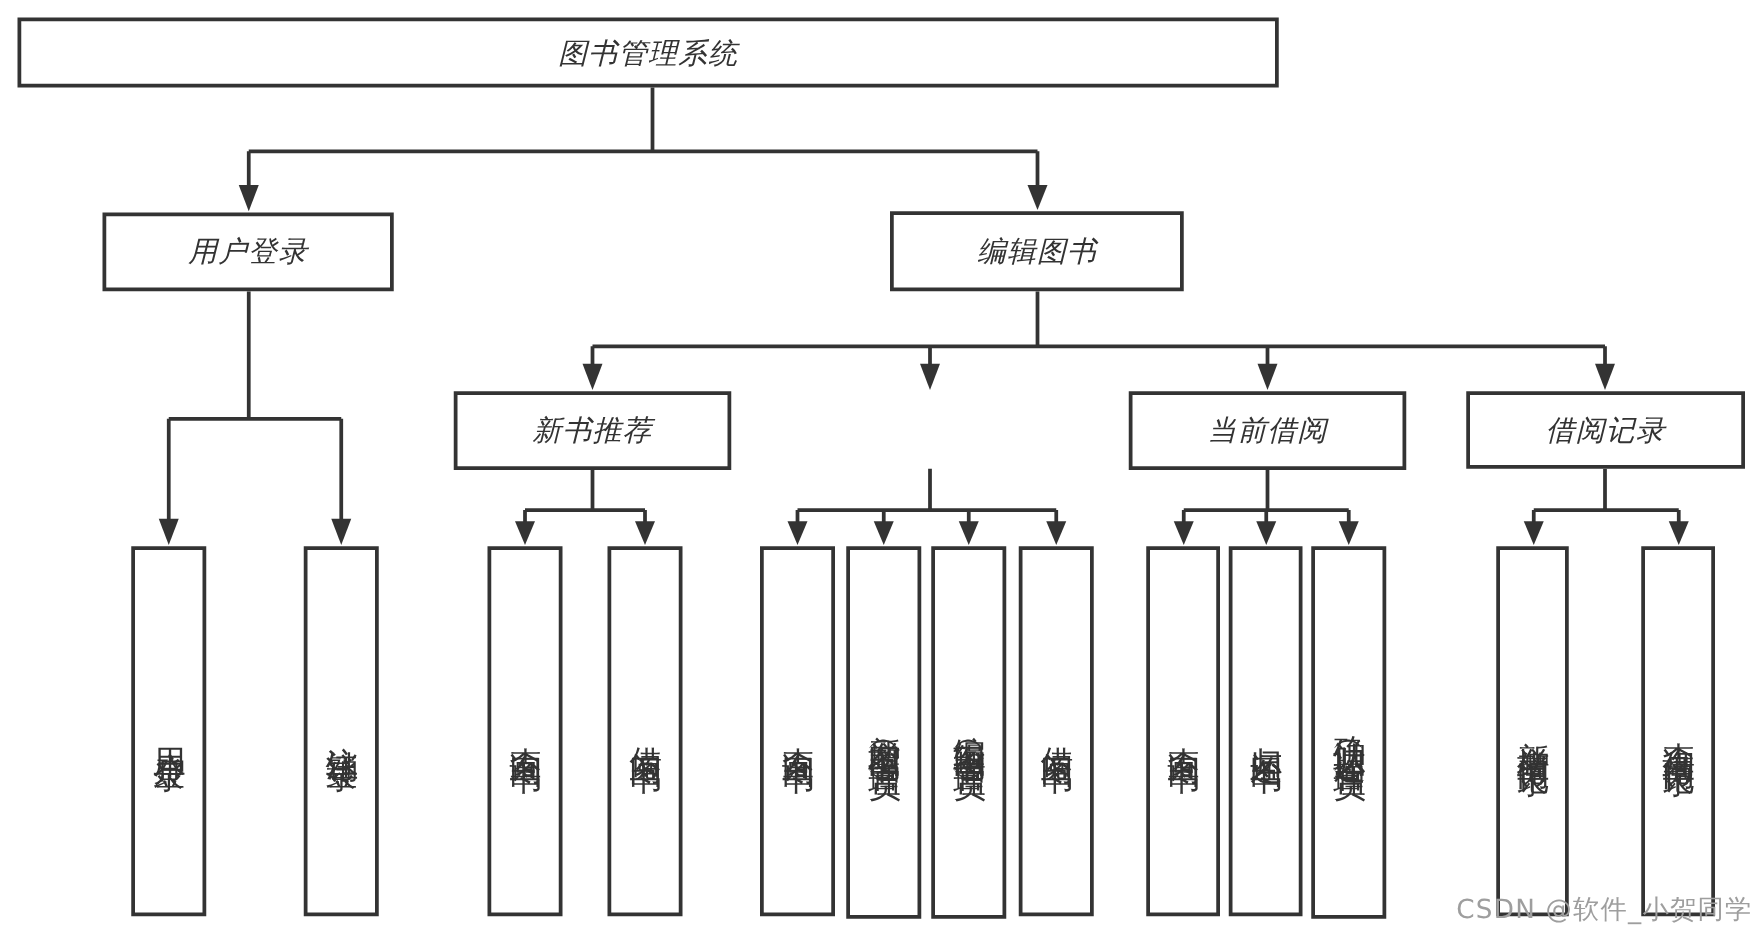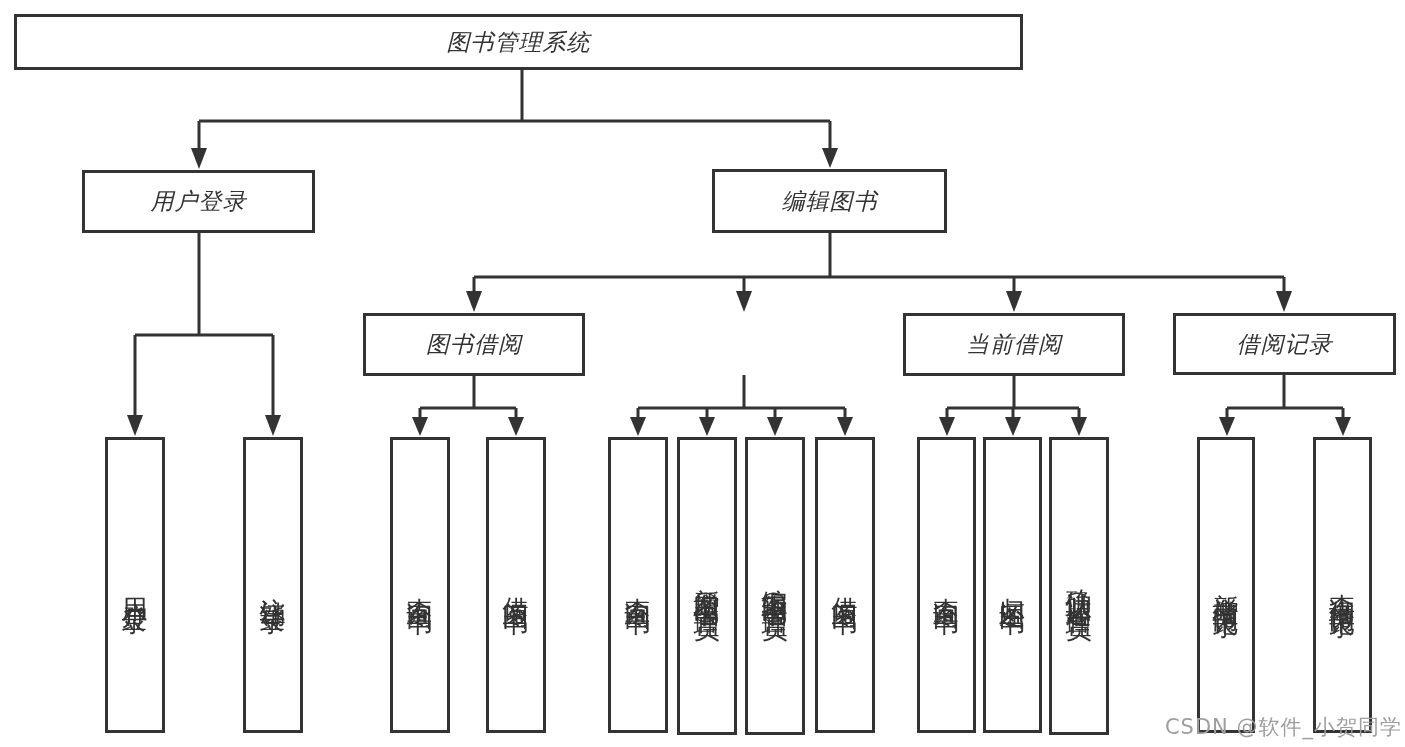--- a/index.html
+++ b/index.html
@@ -106,21 +106,21 @@
       <polygon points="1219,417 1235,417 1227,436"></polygon>
       <polygon points="1335,417 1351,417 1343,436"></polygon>
     </g>
   </svg>
 
   <div class="node hnode" style="left:14px; top:14px; width:1009px; height:56px;">图书管理系统</div>
 
   <div class="node hnode" style="left:82px; top:170px; width:233px; height:63px;">用户登录</div>
   <div class="node hnode" style="left:712px; top:169px; width:235px; height:64px;">编辑图书</div>
 
-  <div class="node hnode" style="left:363px; top:313px; width:222px; height:63px;">图书借阅</div>
+  <div class="node hnode" style="left:363px; top:313px; width:222px; height:63px;">新书推荐</div>
   <div class="node hnode" style="left:1173px; top:313px; width:223px; height:62px;">借阅记录</div>
   <div class="node hnode" style="left:903px; top:313px; width:222px; height:63px;">当前借阅</div>
 
   <div class="node vnode" style="left:105px; top:437px; width:60px; height:296px;">
     <span class="vtext">用户登录</span>
   </div>
   <div class="node vnode" style="left:243px; top:437px; width:60px; height:296px;">
     <span class="vtext">注销登录</span>
   </div>
   <div class="node vnode" style="left:390px; top:437px; width:60px; height:296px;">

